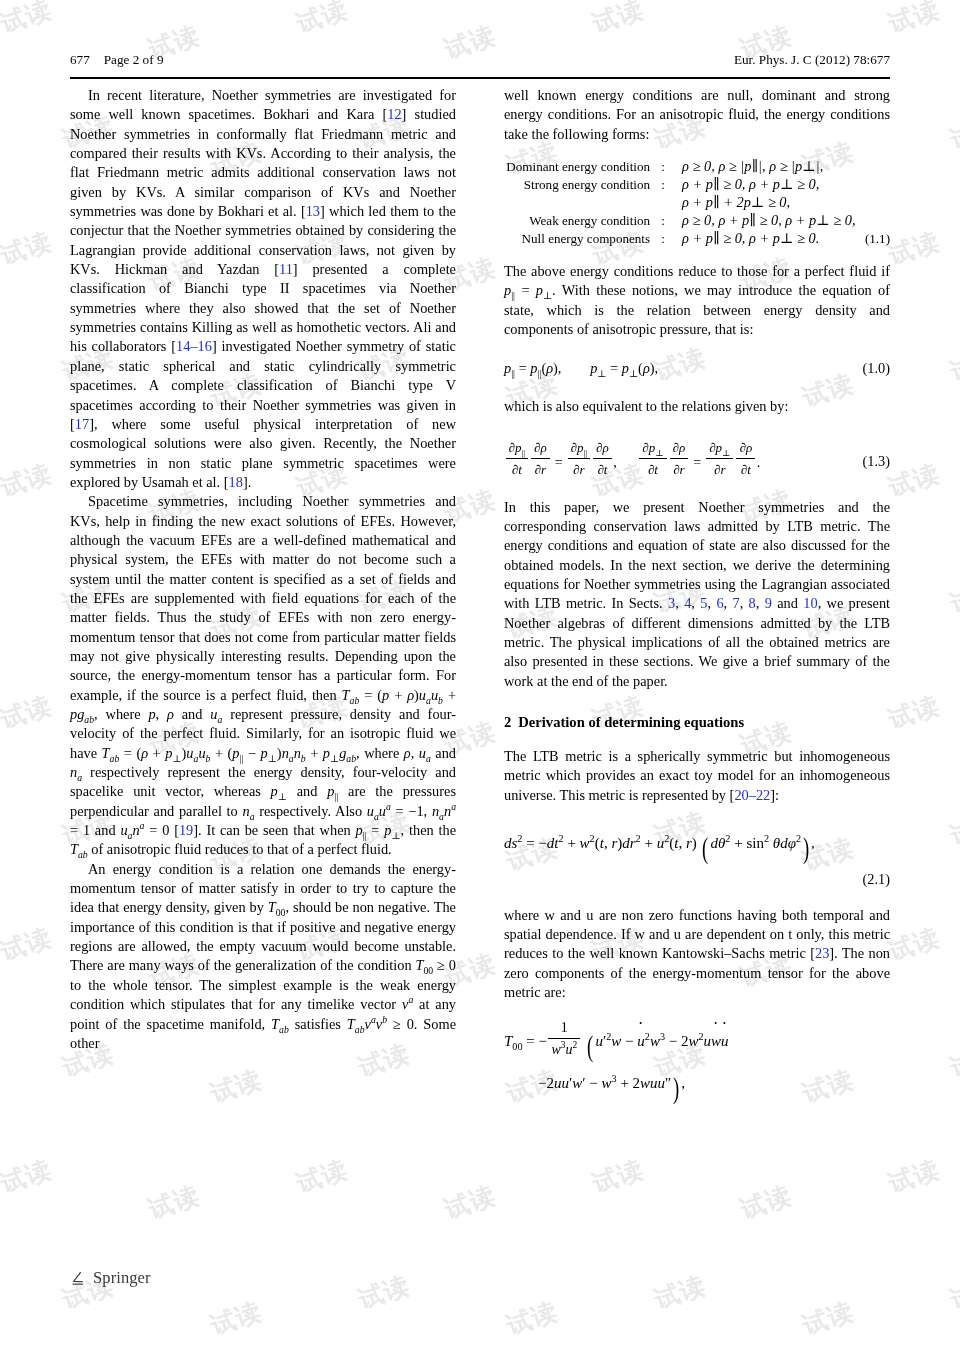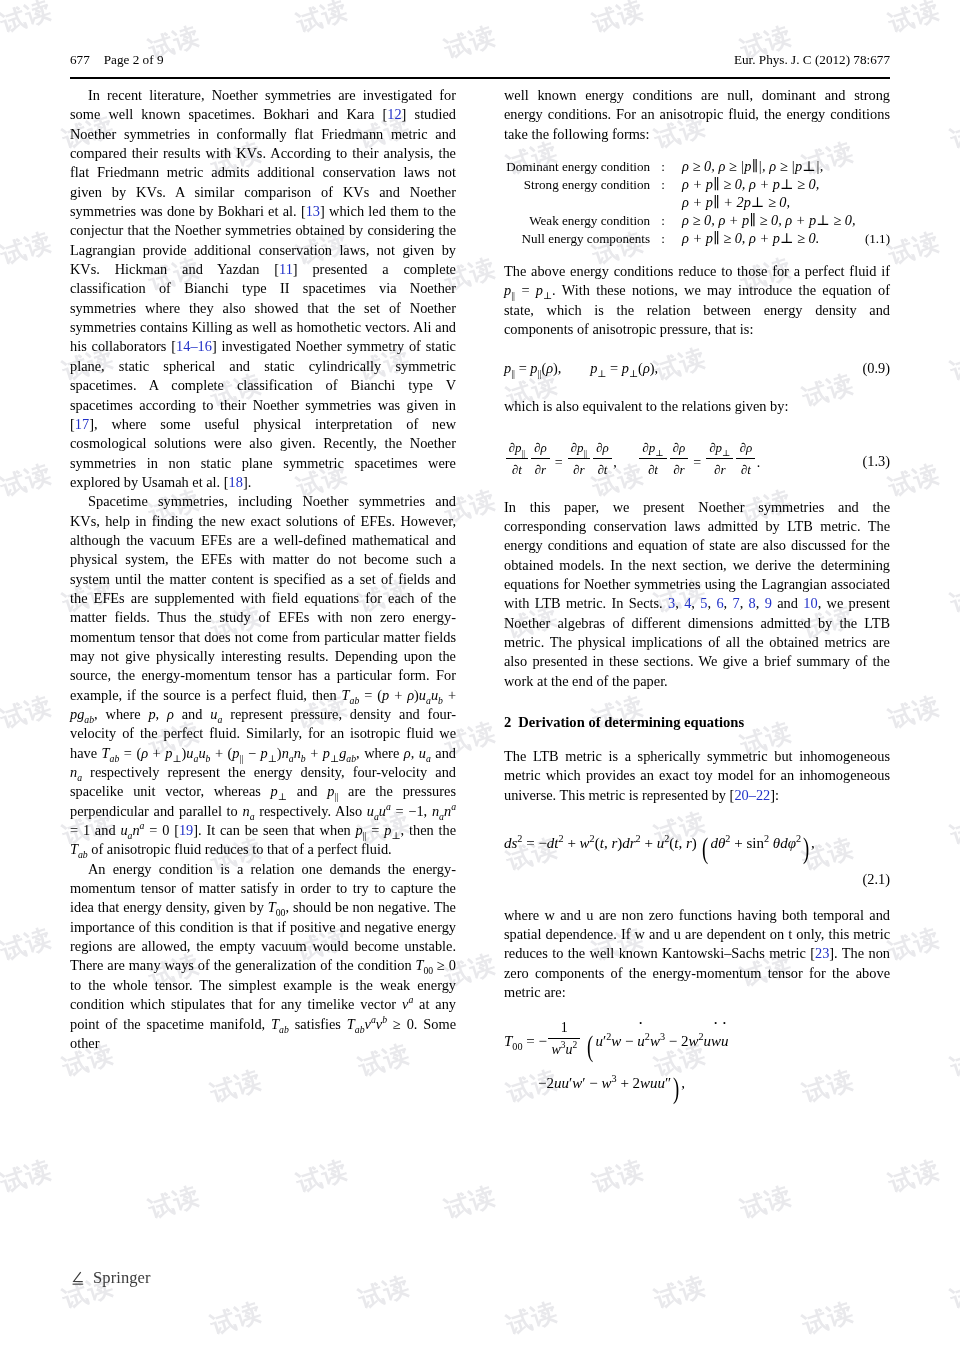--- a/index.html
+++ b/index.html
@@ -334,21 +334,21 @@
             <td class="num">(1.1)</td>
           </tr>
         </tbody>
           </table>
       </div>
 
       <p class="para noindent" style="margin-top:14px;">The above energy conditions reduce to those for a perfect fluid if <span class="mathvar">p</span><sub class="perp">||</sub> = <span class="mathvar">p</span><sub class="perp">⊥</sub>. With these notions, we may introduce the equation of state, which is the relation between energy density and components of anisotropic pressure, that is:</p>
 
       <div class="eqblock" style="margin-top:19px;">
         <span><span class="mathvar">p</span><sub class="perp">||</sub> = <span class="mathvar">p</span><sub class="perp">||</sub>(<span class="mathvar">ρ</span>),&nbsp;&nbsp;&nbsp;&nbsp;&nbsp;&nbsp;&nbsp; <span class="mathvar">p</span><sub class="perp">⊥</sub> = <span class="mathvar">p</span><sub class="perp">⊥</sub>(<span class="mathvar">ρ</span>),</span>
-        <span class="eqno">(0.9)</span>
+        <span class="eqno">(1.0)</span>
       </div>
 
       <p class="para noindent" style="margin-top:18px;">which is also equivalent to the relations given by:</p>
 
       <div class="eqblock" style="margin-top:20px;">
         <span style="font-size:14px;"><span class="frac"><span class="nu">∂<span class="mathvar">p</span><sub class="perp">||</sub></span><span class="de">∂<span class="mathvar">t</span></span></span><span class="frac"><span class="nu">∂<span class="mathvar">ρ</span></span><span class="de">∂<span class="mathvar">r</span></span></span> = <span class="frac"><span class="nu">∂<span class="mathvar">p</span><sub class="perp">||</sub></span><span class="de">∂<span class="mathvar">r</span></span></span><span class="frac"><span class="nu">∂<span class="mathvar">ρ</span></span><span class="de">∂<span class="mathvar">t</span></span></span>,&nbsp;&nbsp;&nbsp;&nbsp;&nbsp; <span class="frac"><span class="nu">∂<span class="mathvar">p</span><sub class="perp">⊥</sub></span><span class="de">∂<span class="mathvar">t</span></span></span><span class="frac"><span class="nu">∂<span class="mathvar">ρ</span></span><span class="de">∂<span class="mathvar">r</span></span></span> = <span class="frac"><span class="nu">∂<span class="mathvar">p</span><sub class="perp">⊥</sub></span><span class="de">∂<span class="mathvar">r</span></span></span><span class="frac"><span class="nu">∂<span class="mathvar">ρ</span></span><span class="de">∂<span class="mathvar">t</span></span></span>.</span>
         <span class="eqno" style="top:14px;">(1.3)</span>
       </div>
 
       <p class="para noindent" style="margin-top:18px;"><span>In this paper, we present Noether symmetries and the corresponding conservation laws admitted by LTB metric. The energy conditions and equation of state are also discussed for the obtained models. In the next section, we derive the determining equations for Noether symmetries using the Lagrangian associated with LTB metric. In Sects.</span> <span class="cite">3</span>, <span class="cite">4</span>, <span class="cite">5</span>, <span class="cite">6</span>, <span class="cite">7</span>, <span class="cite">8</span>, <span class="cite">9</span> and <span class="cite">10</span><span>, we present Noether algebras of different dimensions admitted by the LTB metric. The physical implications of all the obtained metrics are also presented in these sections. We give a brief summary of the work at the end of the paper.</span></p>

